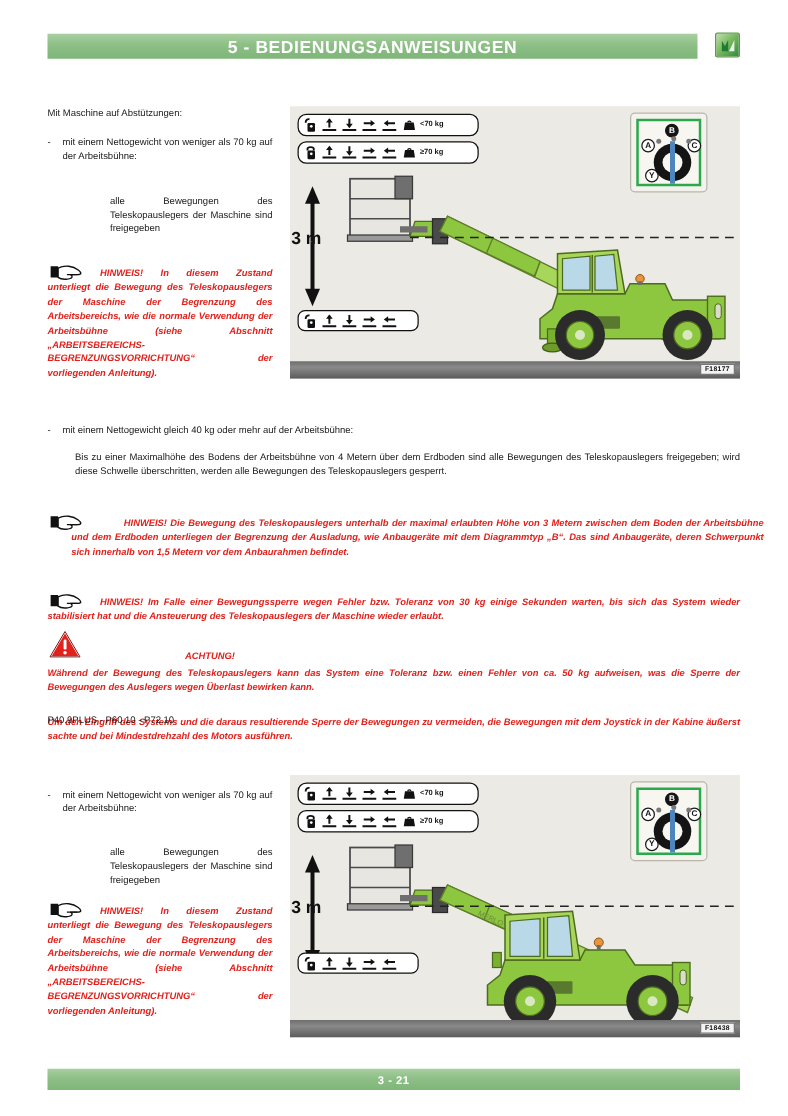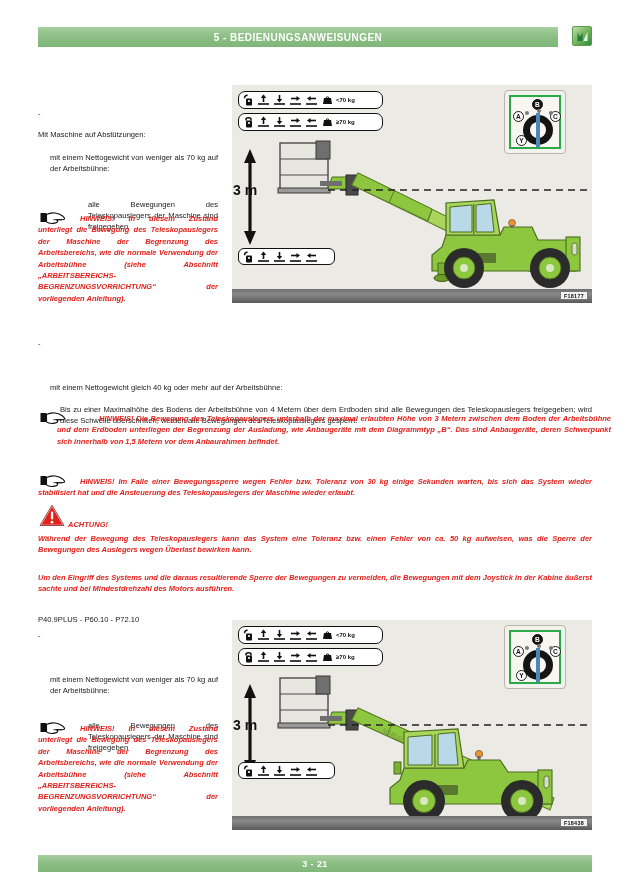--- a/index.html
+++ b/index.html
@@ -22,21 +22,21 @@
     left: 38px;
     top: 27px;
     width: 520px;
     height: 20px;
     background: linear-gradient(to bottom, #a8cfa0 0%, #8dbf86 45%, #7fb678 100%);
     display: flex;
     align-items: center;
     justify-content: center;
   }
   .header-title {
-    font-size: 10px;
+    font-size: 14px;
     font-weight: bold;
     color: #ffffff;
     letter-spacing: 0.45px;
   }
   .header-logo {
     position: absolute;
     left: 572px;
     top: 26px;
     width: 20px;
     height: 20px;
@@ -69,21 +69,20 @@
     letter-spacing: 0.4px;
   }
 
   
   .blk { position: absolute; }
   .body-txt {
     font-size: 7.6px;
     line-height: 11.2px;
     color: #1a1a1a;
     text-align: justify;
-    margin-top: 44px;
   }
   .body-txt.nojust { text-align: left; }
   .bullet-row { display: flex; }
   .bullet-dash {
     width: 12px;
     flex: 0 0 12px;
     font-size: 7.6px;
     line-height: 11.2px;
   }
   .bullet-body { flex: 1; }
@@ -512,21 +511,21 @@
 
 <div class="warn-ico" style="left:39px; top:504px;">
   <svg width="26" height="23" viewBox="0 0 26 23">
     <path d="M13 1.2 L25 21.5 L1 21.5 Z" fill="#e2211c" stroke="#ffffff" stroke-width="1.6" stroke-linejoin="round"></path>
     <path d="M13 1.2 L25 21.5 L1 21.5 Z" fill="none" stroke="#7f1410" stroke-width="0.8" stroke-linejoin="round"></path>
     <rect x="11.9" y="7.5" width="2.3" height="8" rx="1" fill="#ffffff"></rect>
     <circle cx="13" cy="18.2" r="1.4" fill="#ffffff"></circle>
   </svg>
 </div>
 <div class="blk" style="left:68px; top:519px; width:120px;">
-  <div class="note" style="text-align:left;font-style:italic;">ACHTUNG!</div>
+  <div class="note" style="text-align:right;font-style:italic;">ACHTUNG!</div>
 </div>
 <div class="blk" style="left:38px; top:533px; width:554px;">
   <div class="note">Während der Bewegung des Teleskopauslegers kann das System eine Toleranz bzw. einen Fehler von ca. 50 kg aufweisen, was die Sperre der Bewegungen des Auslegers wegen Überlast bewirken kann.</div>
 </div>
 <div class="blk" style="left:38px; top:572px; width:554px;">
   <div class="note">Um den Eingriff des Systems und die daraus resultierende Sperre der Bewegungen zu vermeiden, die Bewegungen mit dem Joystick in der Kabine äußerst sachte und bei Mindestdrehzahl des Motors ausführen.</div>
 </div>
 
 <div class="blk" style="left:38px; top:570px; width:300px;">
   <div class="body-txt nojust">P40.9PLUS - P60.10 - P72.10</div>

